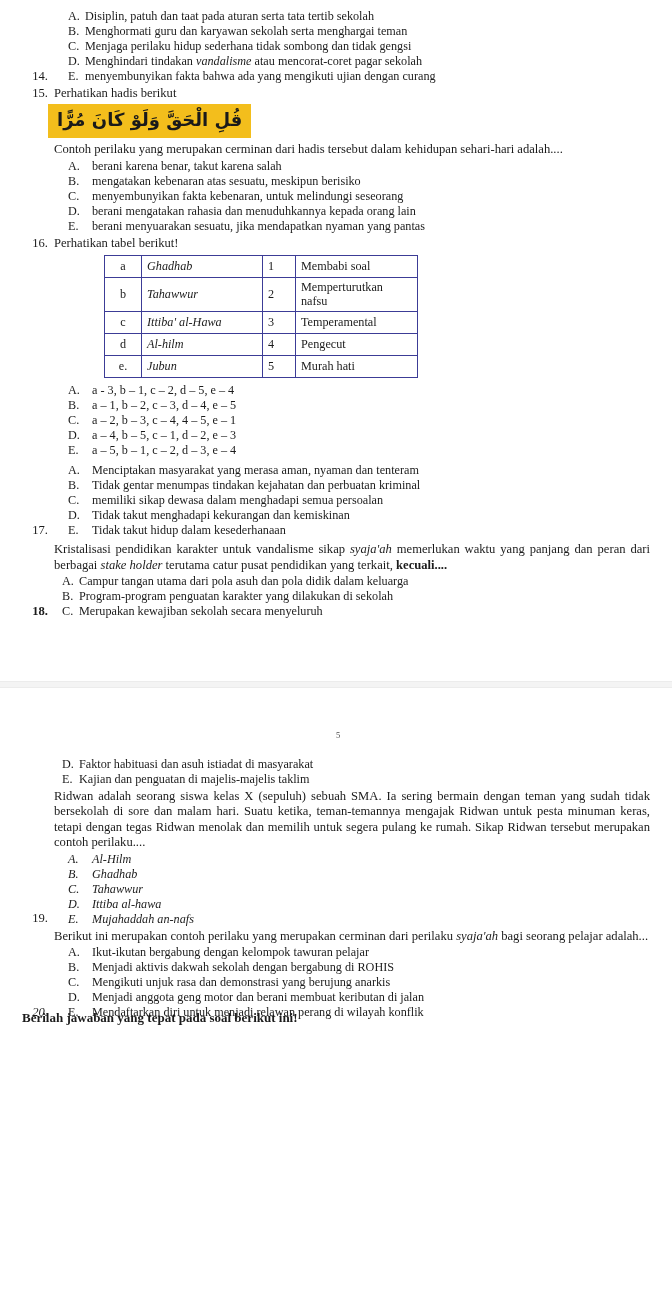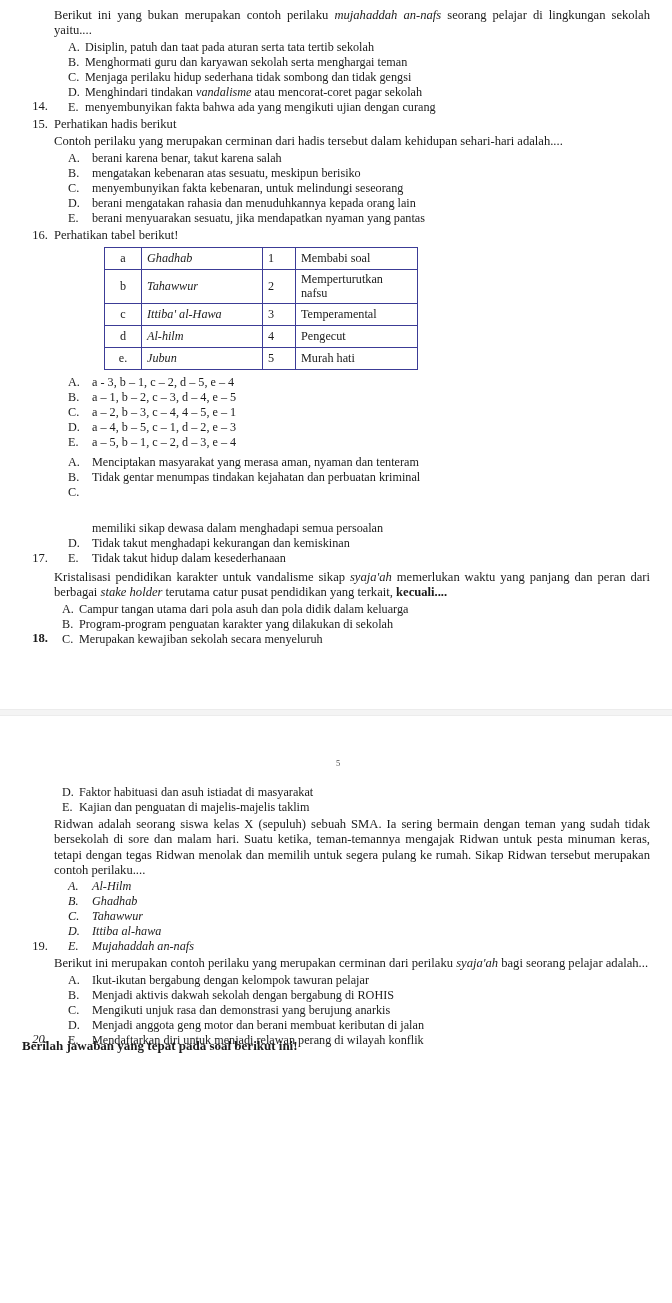--- a/index.html
+++ b/index.html
@@ -74,21 +74,20 @@
   .opt-text {
     flex: 1 1 auto;
   }
   .opts.indent-a { padding-left: 14px; }
   .opts.indent-b { padding-left: 14px; }
   .opts.indent-c { padding-left: 8px; }
   .opt.wide .opt-letter { width: 24px; }
   .opt.justified .opt-text {
     text-align: justify;
     text-justify: inter-word;
-    margin-top: 36px;
   }
   .opt.ital .opt-text { font-style: italic; }
 
   
   .hadith-wrap {
     padding-left: 26px;
     margin-top: 3px;
     margin-bottom: 4px;
   }
   .hadith {
@@ -164,21 +163,20 @@
   }
 </style>
 </head>
 <body>
 
 <div class="page page-top">
 
   <div class="q">
     <div class="q-num">14.</div>
     <div class="q-body">
-      <div class="q-stem"><span>Berikut ini yang bukan merupakan contoh perilaku </span><span class="ital">mujahaddah an-nafs</span><span> seorang pelajar di lingkungan sekolah yaitu....</span></div>
       <div class="opts indent-a">
         <div class="opt">
             <span class="opt-letter">A.</span>
             <span class="opt-text">Disiplin, patuh dan taat pada aturan serta tata tertib sekolah</span>
           </div>
         <div class="opt">
             <span class="opt-letter">B.</span>
             <span class="opt-text">Menghormati guru dan karyawan sekolah serta menghargai teman</span>
           </div>
         <div class="opt">
@@ -195,20 +193,23 @@
           </div>
       </div>
     </div>
   </div>
 
   <div class="q">
     <div class="q-num">15.</div>
     <div class="q-body">
       <div class="q-stem nojust">Perhatikan hadis berikut</div>
     </div>
+  </div>
+  <div class="hadith-wrap">
+    <span class="hadith">قُلِ الْحَقَّ وَلَوْ كَانَ مُرًّا</span>
   </div>
   <div class="q">
     <div class="q-num"></div>
     <div class="q-body">
       <div class="q-stem">Contoh perilaku yang merupakan cerminan dari hadis tersebut dalam kehidupan sehari-hari adalah....</div>
       <div class="opts indent-b">
         <div class="opt wide">
             <span class="opt-letter">A.</span>
             <span class="opt-text">berani karena benar, takut karena salah</span>
           </div>

